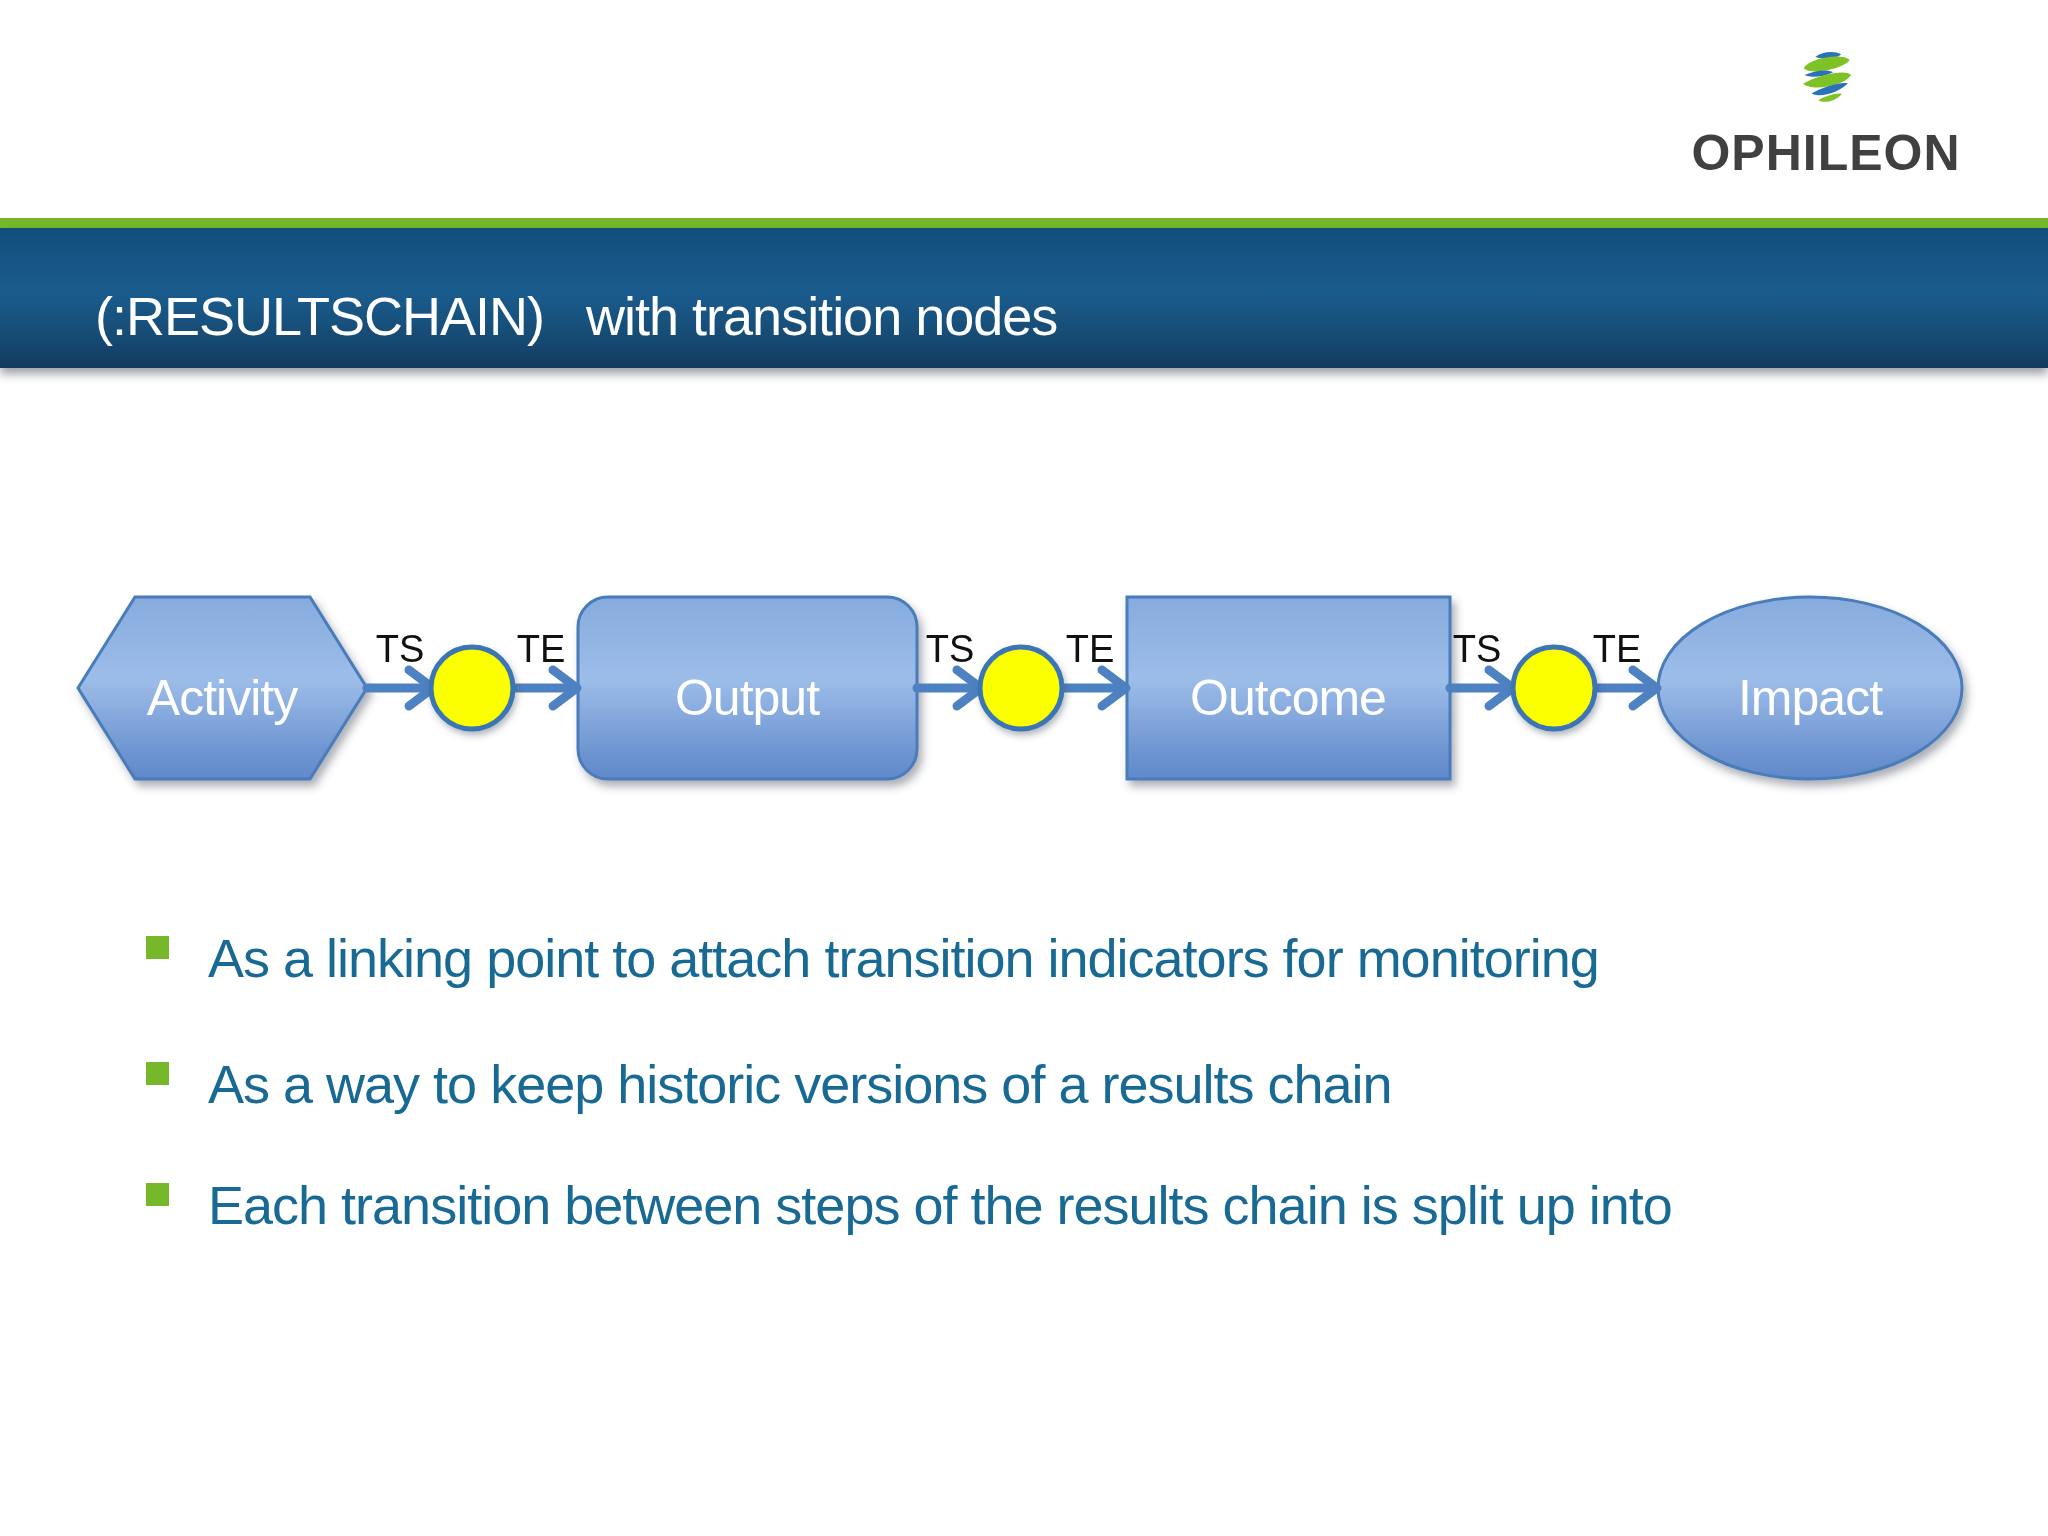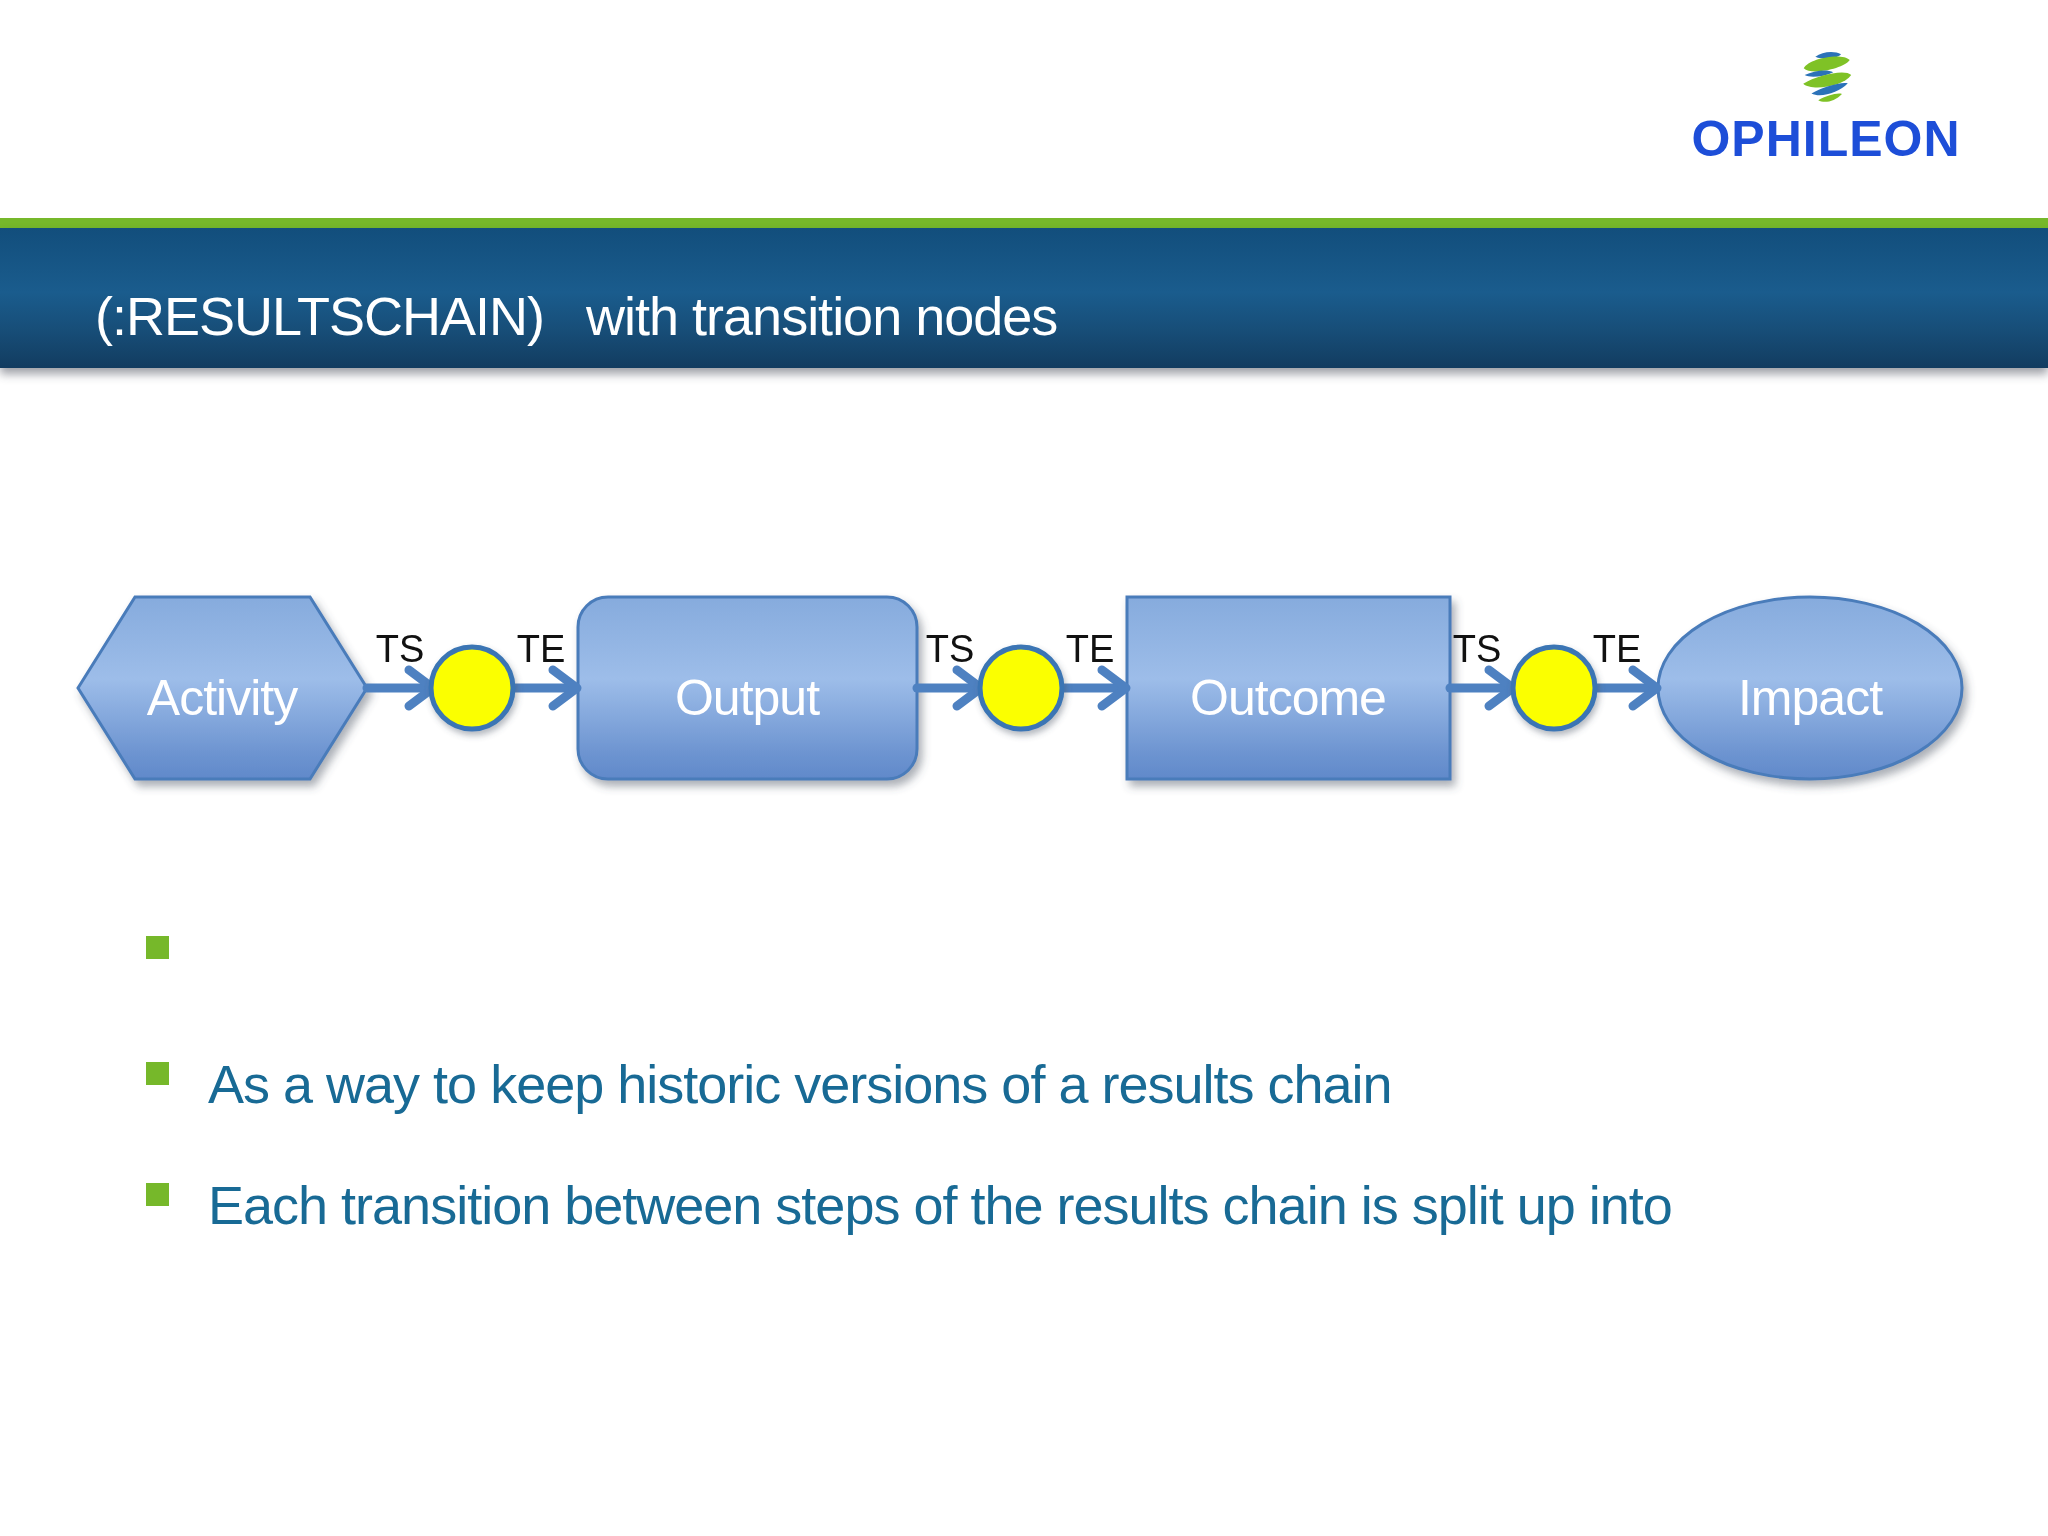--- a/index.html
+++ b/index.html
@@ -4,21 +4,21 @@
 <style>
   html,body{margin:0;padding:0;background:#ffffff;}
   .slide{
     position:relative;width:2048px;height:1536px;overflow:hidden;background:#ffffff;
     font-family:"Liberation Sans",sans-serif;
   }
   
   .logo{position:absolute;top:48px;right:82px;width:280px;text-align:center;}
   .logo .globe{width:62px;height:58px;display:inline-block;}
   .logo .wordmark{
-    font-size:50px;font-weight:bold;color:#1d4ed8;
+    margin-top:14px;font-size:50px;font-weight:bold;color:#404040;
     letter-spacing:1px;white-space:nowrap;
   }
   
   .green-strip{position:absolute;left:0;top:218px;width:100%;height:16px;background:#76b82a;}
   .header-band{
     position:absolute;left:0;top:228px;width:100%;height:140px;
     background:linear-gradient(180deg,#124e7c 0%,#1a5c8d 46%,#174d77 74%,#123c60 100%);
     box-shadow:0 6px 9px rgba(40,45,60,0.45);
   }
   .header-band .title{
@@ -119,20 +119,21 @@
     <text class="ts-te" x="1617" y="102">TE</text>
 
     <text class="node-label" x="222" y="155">Activity</text>
     <text class="node-label" x="747" y="155">Output</text>
     <text class="node-label" x="1288" y="155">Outcome</text>
     <text class="node-label" x="1810" y="155">Impact</text>
   </svg>
 
   <div class="bullet-row" style="top:925px">
     <span class="bullet-sq"></span>
+    <span class="bullet-text">As a linking point to attach transition indicators for monitoring</span>
   </div>
   <div class="bullet-row" style="top:1051px">
     <span class="bullet-sq"></span>
     <span class="bullet-text">As a way to keep historic versions of a results chain</span>
   </div>
   <div class="bullet-row" style="top:1172px">
     <span class="bullet-sq"></span>
     <span class="bullet-text">Each transition between steps of the results chain is split up into</span>
   </div>
 

